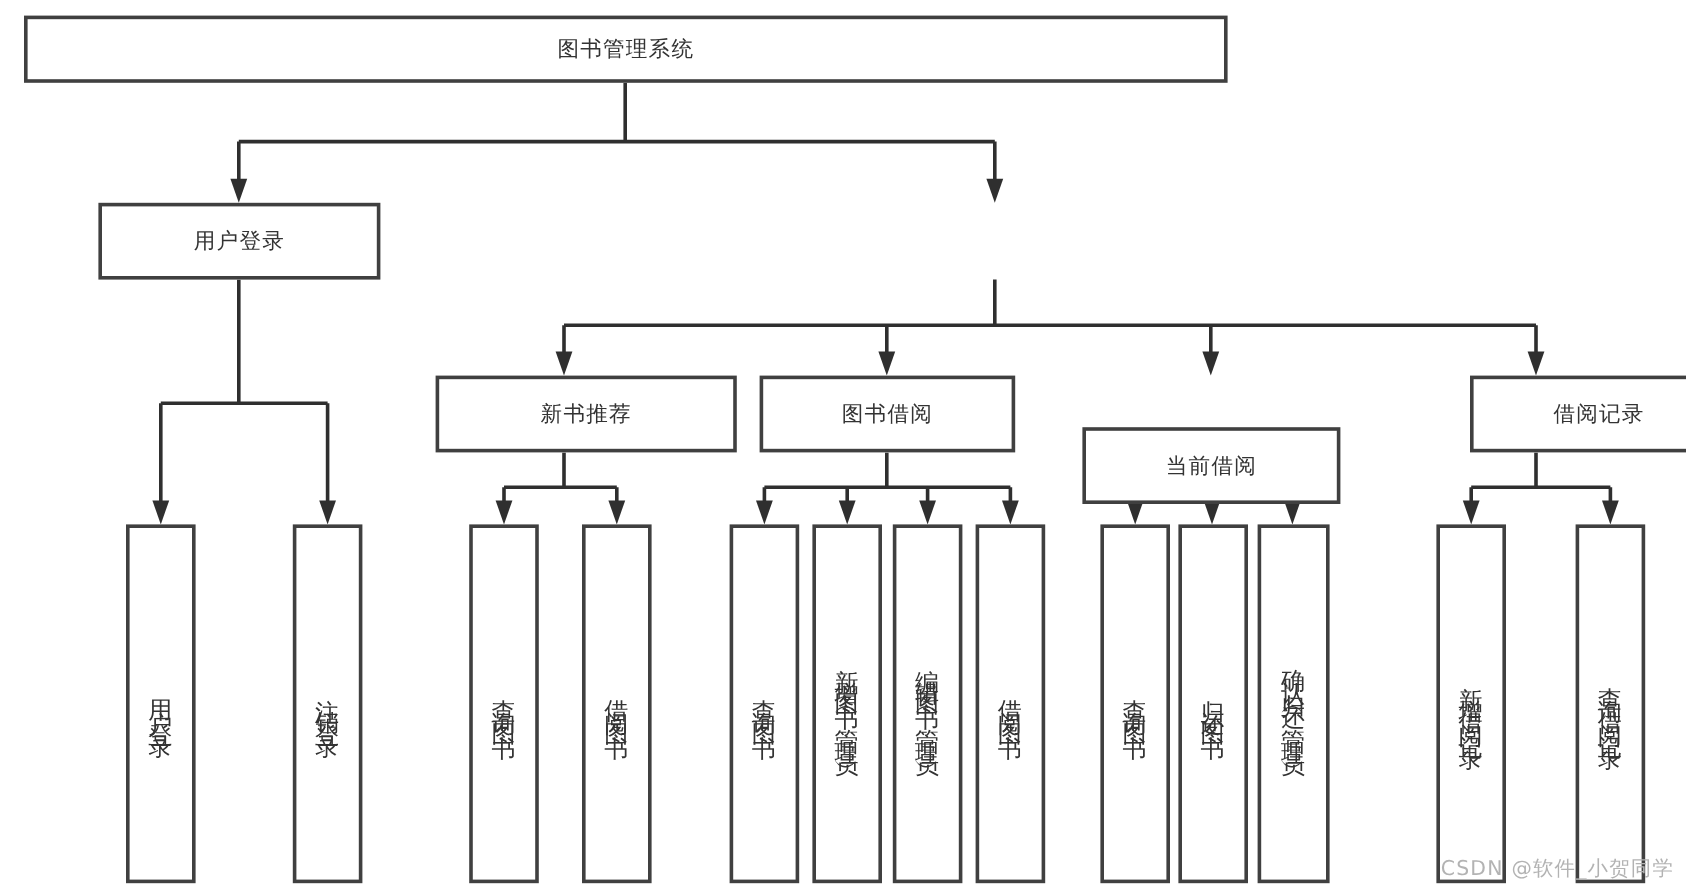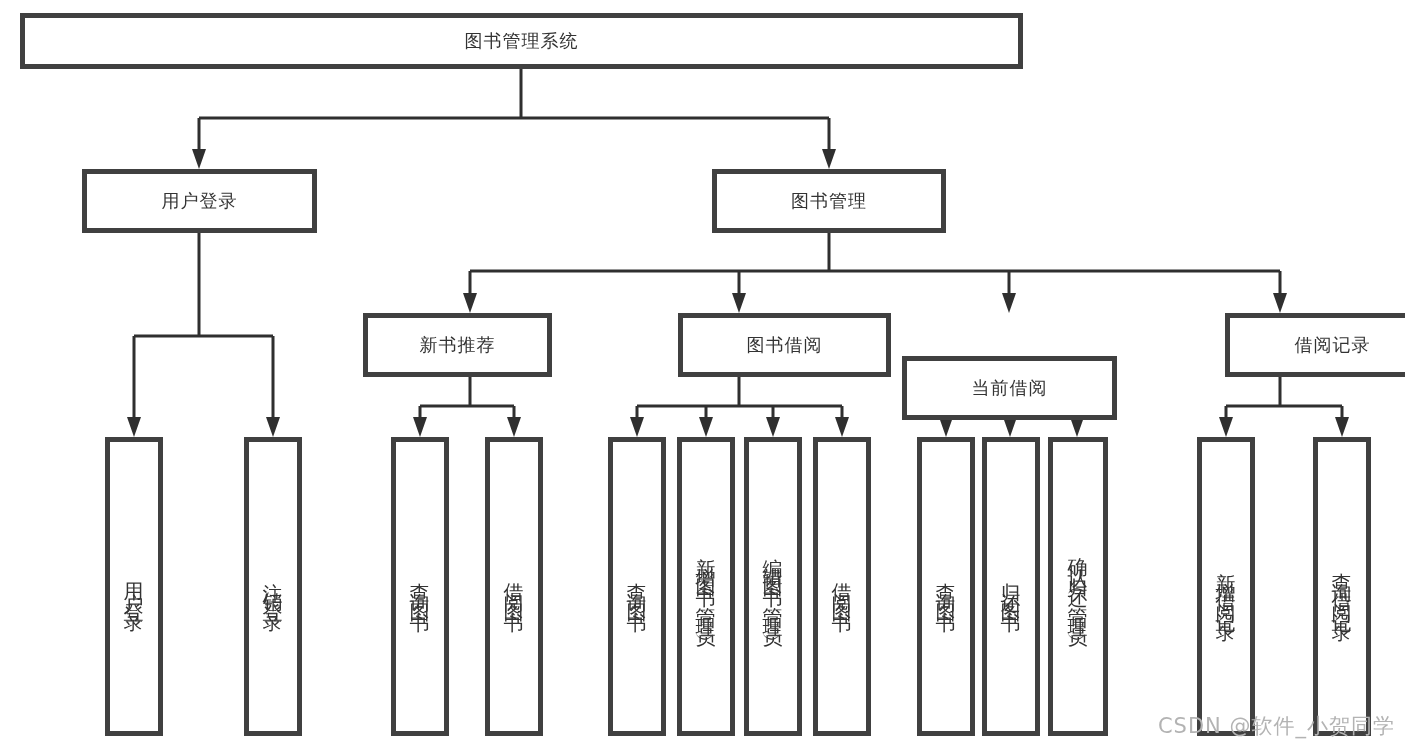--- a/index.html
+++ b/index.html
@@ -5,49 +5,49 @@
 <style>
   html,body{margin:0;padding:0;background:#ffffff;}
   body{font-family:"DejaVu Sans","Liberation Sans",sans-serif;}
   .canvas{
     position:relative;width:1405px;height:747px;background:#ffffff;overflow:hidden;
   }
   .connectors{position:absolute;left:0;top:0;width:1405px;height:747px;}
   .connectors path{stroke:#2f2f2f;stroke-width:3;fill:none;}
   .connectors polygon{fill:#2f2f2f;stroke:none;}
   .node{
-    position:absolute;box-sizing:border-box;border:5px solid #404040;background:#ffffff;
+    position:absolute;box-sizing:border-box;border:3px solid #404040;background:#ffffff;
     display:flex;align-items:center;justify-content:center;
     color:#333333;
   }
   .node.h{font-size:18px;letter-spacing:1px;white-space:nowrap;}
   .node.leaf{font-size:20px;}
   .vtext{
     writing-mode:vertical-rl;text-orientation:mixed;
     letter-spacing:10px;line-height:1;color:#333333;
   }
   
   .n-root{left:20px;top:13px;width:1003px;height:56px;}
   
   .n-userlogin{left:82px;top:169px;width:235px;height:64px;}
   .n-bookmgmt{left:712px;top:169px;width:234px;height:64px;}
   
-  .n-newbook{left:363px;top:313px;width:189px;height:64px;}
-  .n-borrow{left:633px;top:313px;width:213px;height:64px;margin-left:45px;}
+  .n-newbook{left:363px;top:313px;width:251px;height:64px;}
+  .n-borrow{left:633px;top:313px;width:213px;height:64px;}
   .n-current{left:902px;top:313px;width:215px;height:64px;margin-top:43px;}
   .n-record{left:1225px;top:313px;width:215px;height:64px;}
   
   .leaf{top:437px;width:58px;height:299px;}
   .l-g1a{left:105px;} .l-g1b{left:244px;}
   .l-g2a{left:391px;} .l-g2b{left:485px;}
   .l-g3a{left:608px;} .l-g3b{left:677px;} .l-g3c{left:744px;} .l-g3d{left:813px;}
   .l-g4a{left:917px;} .l-g4b{left:982px;} .l-g4c{left:1048px;width:60px;}
   .l-g5a{left:1197px;} .l-g5b{left:1313px;}
   .watermark{
-    position:absolute;right:10px;top:712px;font-size:21px;color:#b3b3b3;
+    position:absolute;right:10px;top:712px;font-size:17px;color:#b3b3b3;
     letter-spacing:1px;white-space:nowrap;z-index:5;
   }
 </style>
 </head>
 <body>
 
 <div class="canvas">
 
   <svg class="connectors" viewBox="0 0 1405 747" xmlns="http://www.w3.org/2000/svg">
 
@@ -81,21 +81,20 @@
     <polygon points="1070,417 1084,417 1077,437"></polygon>
 
     <path d="M1280,377 L1280,406 M1226,406 L1342,406 M1226,406 L1226,420 M1342,406 L1342,420"></path>
     <polygon points="1219,417 1233,417 1226,437"></polygon>
     <polygon points="1335,417 1349,417 1342,437"></polygon>
   </svg>
 
   <div class="node h n-root">图书管理系统</div>
 
   <div class="node h n-userlogin">用户登录</div>
-  <div class="node h n-bookmgmt">图书管理</div>
 
   <div class="node h n-newbook">新书推荐</div>
   <div class="node h n-borrow">图书借阅</div>
   <div class="node h n-current">当前借阅</div>
   <div class="node h n-record">借阅记录</div>
 
   <div class="node leaf l-g1a">
     <span class="vtext">用户登录</span>
   </div>
   <div class="node leaf l-g1b">

